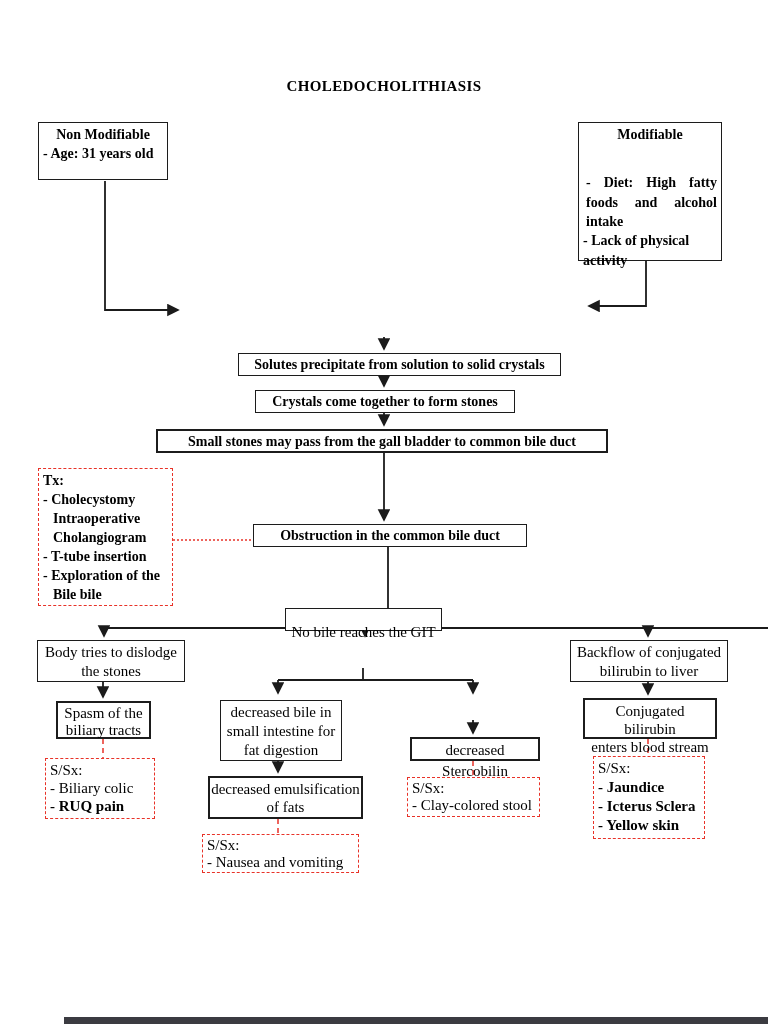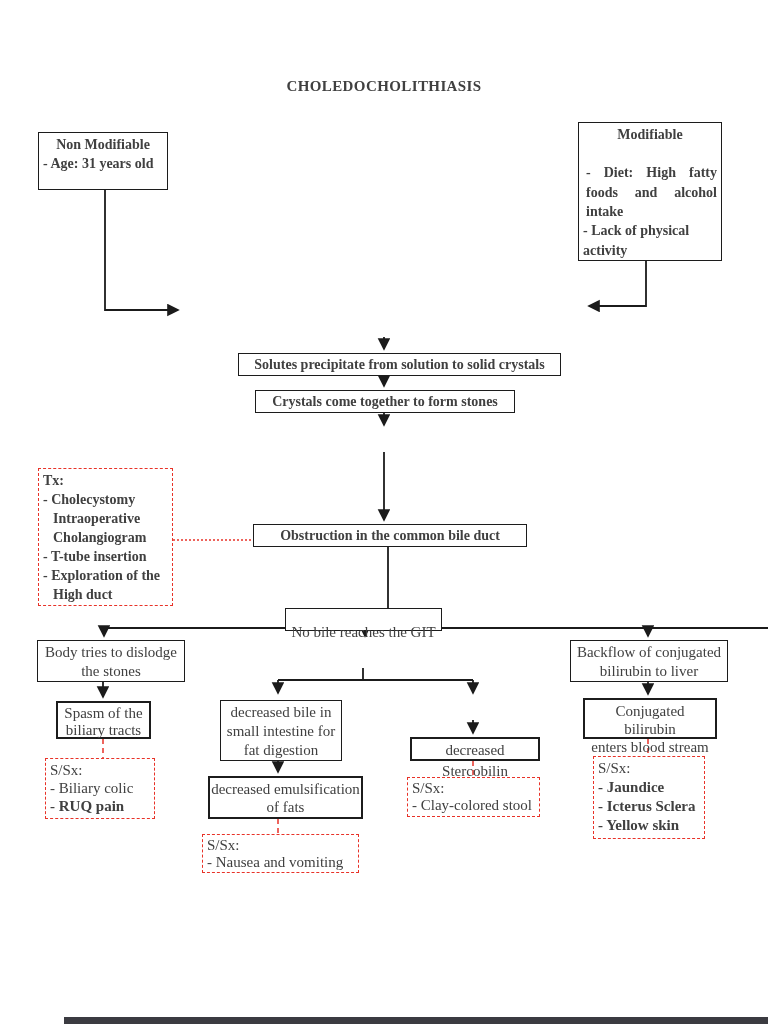--- a/index.html
+++ b/index.html
@@ -1,18 +1,18 @@
 <!DOCTYPE html>
 <html><head>
 <meta charset="utf-8">
 <style>
   html,body{margin:0;padding:0;background:#ffffff;}
   #stage{
     position:relative;width:768px;height:1024px;background:#ffffff;
-    font-family:"Liberation Serif","DejaVu Serif",serif;color:#404040;overflow:hidden;
+    font-family:"Liberation Serif","DejaVu Serif",serif;color:#000000;overflow:hidden;
   }
   #connectors{position:absolute;left:0;top:0;width:768px;height:1024px;}
   .abox{position:absolute;box-sizing:border-box;border:1.6px solid #1c1c1c;background:#fff;
         font-size:14px;line-height:1.38;padding:2px 4px;}
   .thick{border-width:2.4px;}
   .redbox{border:1.8px dashed #e83228;}
   .bold{font-weight:bold;}
   .ctr{text-align:center;}
   .just{text-align:justify;}
   .indent{padding-left:10px;}
@@ -57,47 +57,48 @@
       <path d="M173,540 H252" stroke-width="1.4" stroke-dasharray="2,2"></path>
       <path d="M103,739 V758" stroke-width="1.5" stroke-dasharray="5,4"></path>
       <path d="M278,819 V834" stroke-width="1.5" stroke-dasharray="5,4"></path>
       <path d="M473,761 V777" stroke-width="1.5" stroke-dasharray="5,4"></path>
       <path d="M648,739 V756" stroke-width="1.5" stroke-dasharray="5,4"></path>
     </g>
   </svg>
 
   <div id="title">CHOLEDOCHOLITHIASIS</div>
 
-  <div class="abox bold" style="left:38px;top:132px;width:130px;height:58px">
+  <div class="abox bold" style="left:38px;top:122px;width:130px;height:58px">
     <div class="ctr">Non Modifiable</div>
     <div>- Age: 31 years old</div>
   </div>
 
   <div class="abox bold" style="left:578px;top:122px;width:144px;height:139px">
     <div class="ctr">Modifiable</div>
-    <div class="just" style="margin-top:19px;padding-left:3px">- Diet: High fatty foods and alcohol intake</div>
+    <div class="just" style="margin-top:29px;padding-left:3px">- Diet: High fatty foods and alcohol intake</div>
     <div>- Lack of physical activity</div>
   </div>
 
 
   <div class="abox bold ctr" style="left:238px;top:353px;width:323px;height:23px;padding-top:1px">Solutes precipitate from solution to solid crystals</div>
 
   <div class="abox bold ctr" style="left:255px;top:390px;width:260px;height:23px;padding-top:1px">Crystals come together to form stones</div>
 
+  <div class="abox bold ctr thick" style="left:156px;top:429px;width:452px;height:24px;padding-top:1px">Small stones may pass from the gall bladder to common bile duct</div>
 
   <div class="abox bold ctr" style="left:253px;top:524px;width:274px;height:23px;padding-top:1px">Obstruction in the common bile duct</div>
 
   <div class="abox bold redbox" style="left:38px;top:468px;width:135px;height:138px;line-height:19px">
     <div>Tx:</div>
     <div>- Cholecystomy</div>
     <div class="indent">Intraoperative</div>
     <div class="indent">Cholangiogram</div>
     <div>- T-tube insertion</div>
     <div>- Exploration of the</div>
-    <div class="indent">High duct</div>
+    <div class="indent">Bile bile</div>
   </div>
 
   <div class="abox ctr small" style="left:37px;top:640px;width:148px;height:42px;line-height:19px">
     <div>Body tries to dislodge</div>
     <div>the stones</div>
   </div>
 
   <div class="abox ctr small thick" style="left:56px;top:701px;width:95px;height:38px;line-height:17px">
     <div>Spasm of the</div>
     <div>biliary tracts</div>

